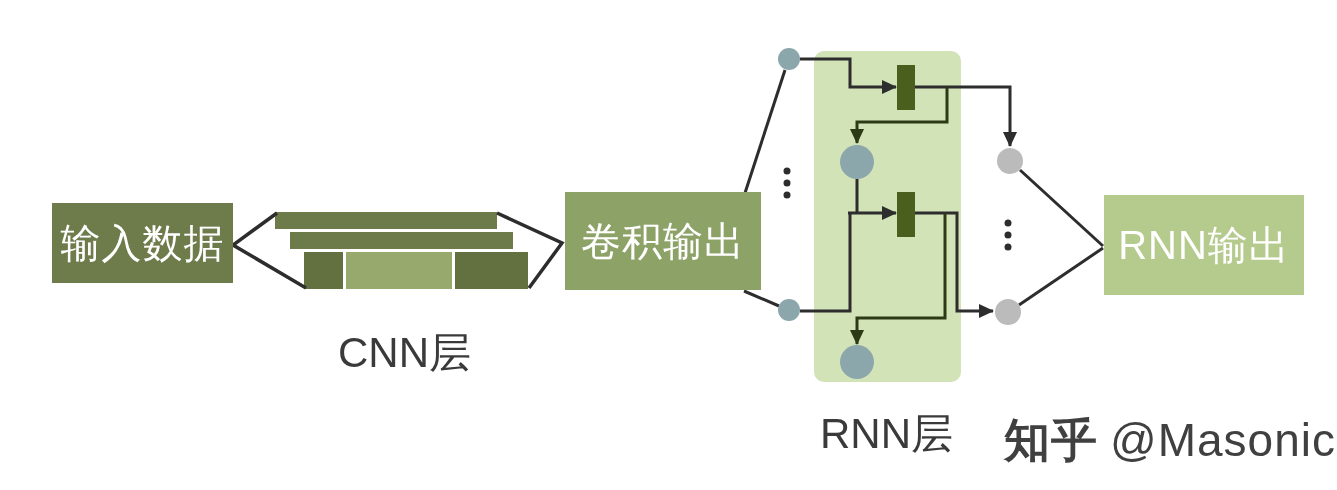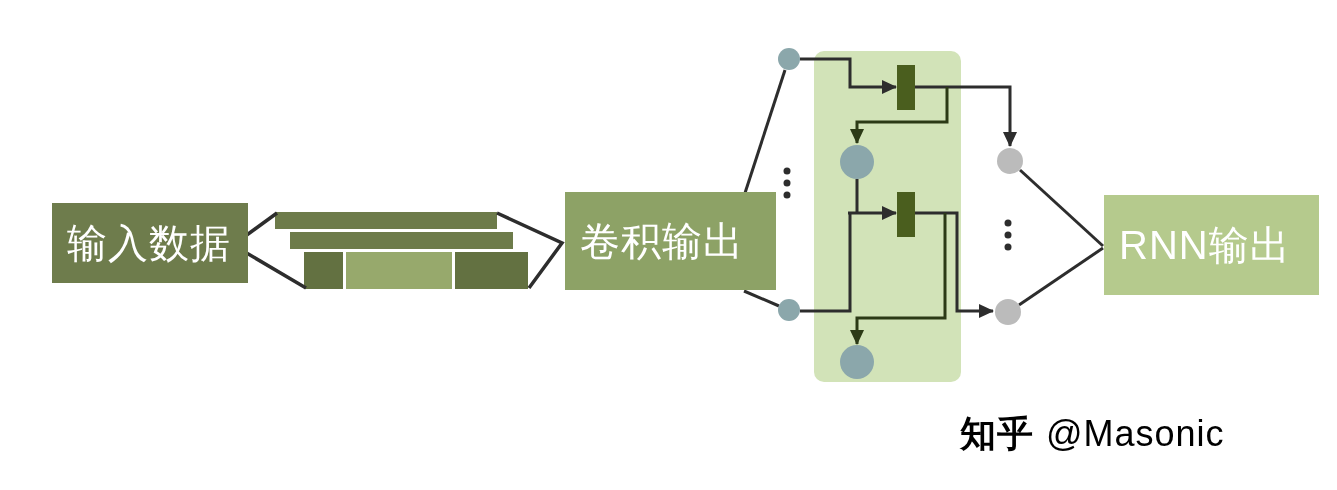--- a/index.html
+++ b/index.html
@@ -9,44 +9,43 @@
     height: 490px;
     background: #ffffff;
     overflow: hidden;
     font-family: "Liberation Sans", sans-serif;
   }
   .stage svg { position: absolute; left: 0; top: 0; }
   .box {
     position: absolute;
     display: flex;
     align-items: center;
-    justify-content: flex-start;
+    justify-content: center;
     color: #ffffff;
     font-size: 40px;
     letter-spacing: 1px;
     white-space: nowrap;
-    padding-left: 15px;
   }
   .box-input  { left: 52px;  top: 203px; width: 181px; height: 80px;  background: #6e7c4c; }
   .box-conv   { left: 565px; top: 192px; width: 196px; height: 98px;  background: #8da266; }
   .box-output { left: 1104px;top: 195px; width: 200px; height: 100px; background: #b5ca8d; }
   .layer-label {
     position: absolute;
     font-size: 42px;
     color: #3a3a3a;
     white-space: nowrap;
   }
   .label-cnn { left: 338px; top: 325px; }
   .label-rnn { left: 820px; top: 406px; }
   .watermark {
     position: absolute;
-    left: 960px;
+    left: 1004px;
     top: 410px;
-    font-size: 36px;
-    color: #000000;
+    font-size: 46px;
+    color: #404040;
     letter-spacing: 1px;
     white-space: nowrap;
     text-shadow: 3px 3px 0 #ffffff;
   }
   .watermark .brand { font-weight: bold; margin-right: 12px; }
   .wire { fill: none; stroke-width: 3; }
   .bracket { fill: none; stroke-width: 3.5; }
 </style>
 </head>
 <body>
@@ -116,18 +115,20 @@
   </div>
 
   <div class="box box-conv">
     <span>卷积输出</span>
   </div>
 
   <div class="box box-output">
     <span>RNN输出</span>
   </div>
 
+  <div class="layer-label label-cnn">CNN层</div>
+  <div class="layer-label label-rnn">RNN层</div>
 
   <div class="watermark">
     <span class="brand">知乎</span><span>@Masonic</span>
   </div>
 
 </div>
 
 </body></html>

